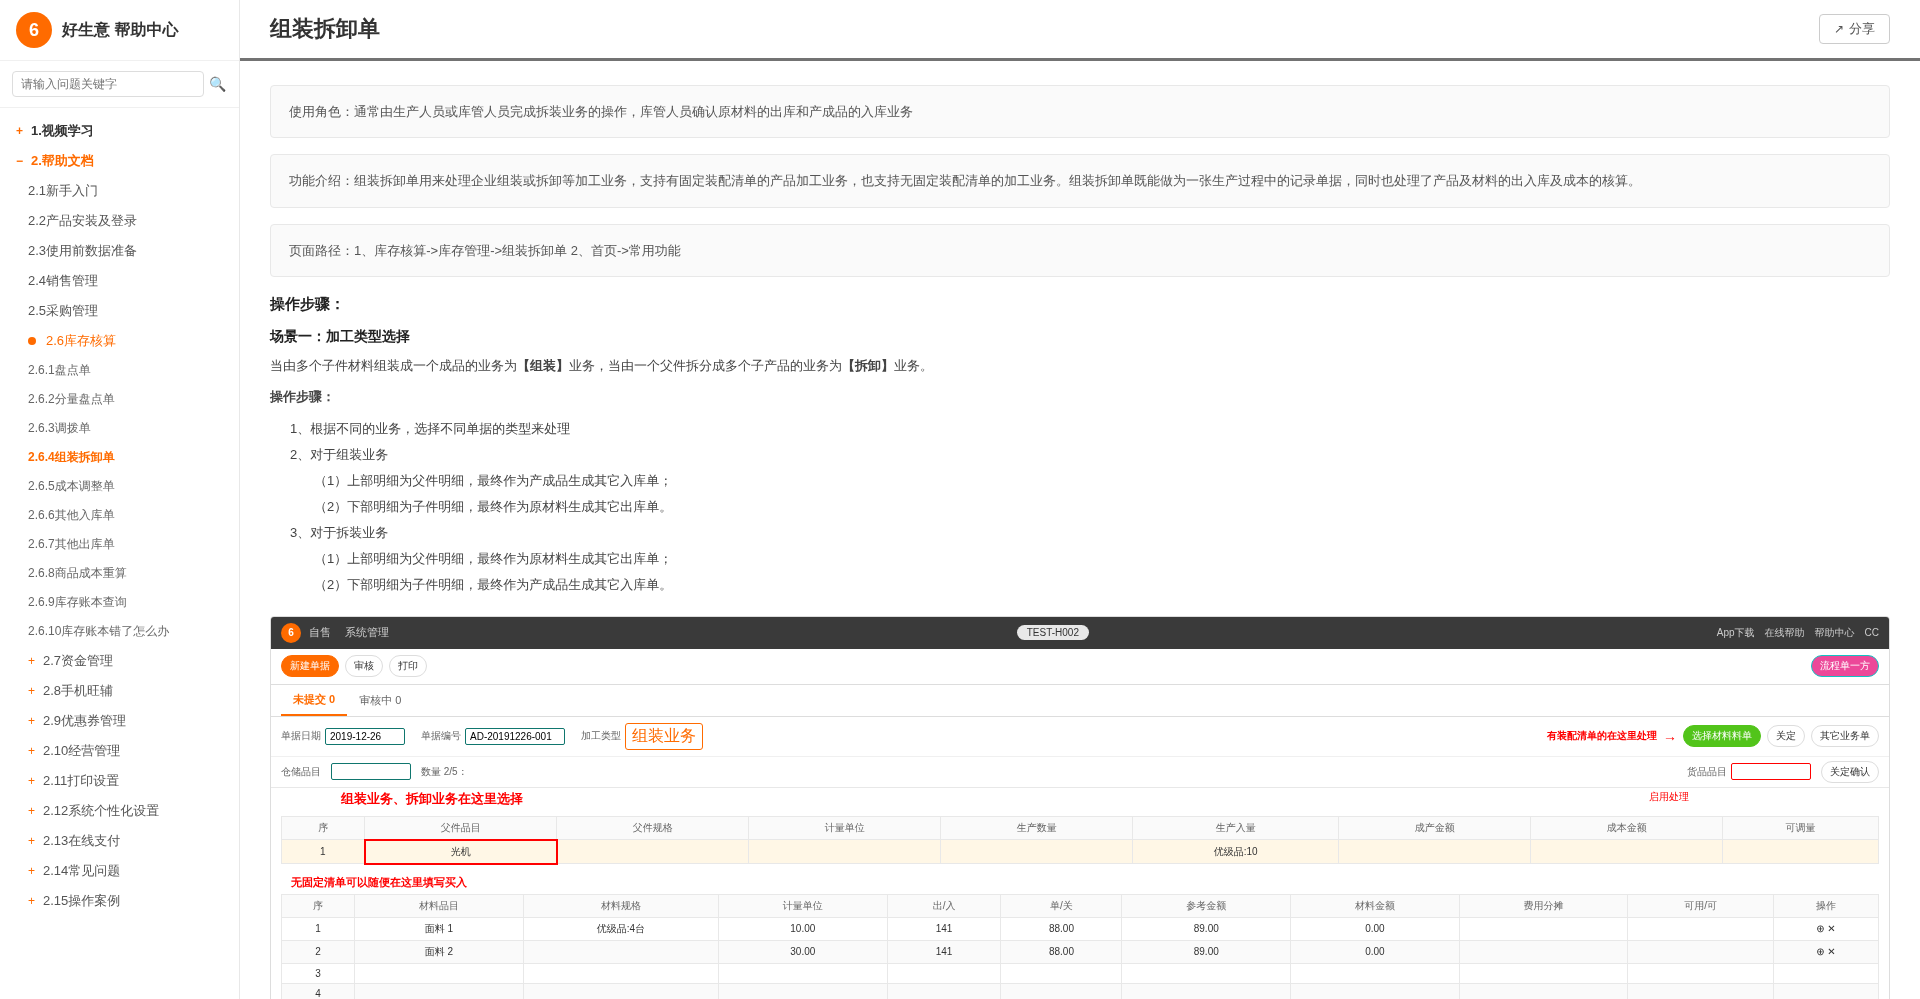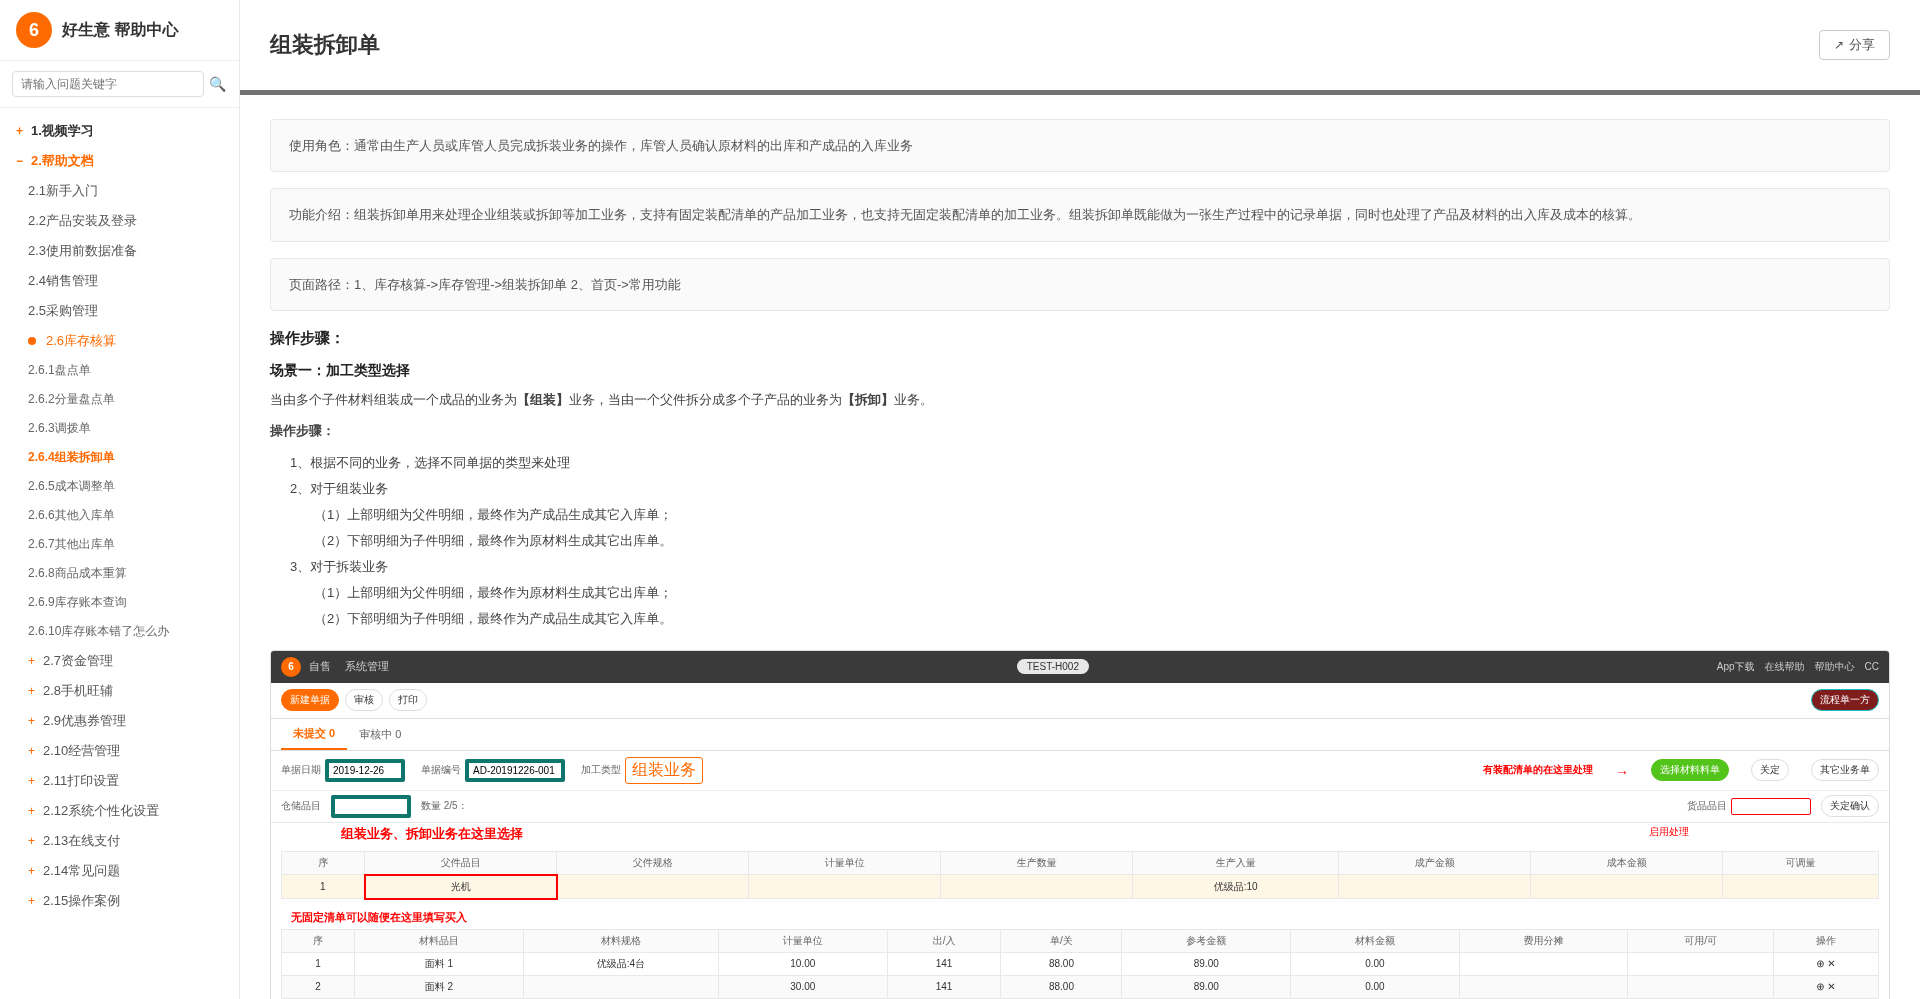--- a/index.html
+++ b/index.html
@@ -90,22 +90,22 @@
 
     
     .main-content {
       flex: 1;
       display: flex;
       flex-direction: column;
       overflow: hidden;
     }
     .main-header {
       background: #fff;
-      border-bottom: 5px solid #737373;
-      padding: 30px 30px;
+      border-bottom: 3px solid #737373;
+      padding: 14px 30px;
       display: flex;
       align-items: flex-end;
       justify-content: space-between;
     }
     .page-title {
       font-size: 22px;
       font-weight: bold;
       color: #333;
     }
     .share-btn {
@@ -190,21 +190,21 @@
       background: #fff;
       height: 36px;
       display: flex;
       align-items: center;
       padding: 0 10px;
       gap: 6px;
       border-bottom: 1px solid #ddd;
     }
     .mock-btn { padding: 3px 8px; border-radius: 11px; font-size: 10px; cursor: pointer; border: 1px solid #ddd; background: #fff; color: #333; }
     .mock-btn.primary { background: #ff6b00; color: #fff; border-color: #ff6b00; }
-    .mock-btn.teal { background: #7f1d1d; color: #fff; border-color: #13c2c2; font-size: 10px; }
+    .mock-btn.teal { background: #ec4899; color: #fff; border-color: #13c2c2; font-size: 10px; }
     .mock-btn.green { background: #52c41a; color: #fff; border-color: #52c41a; }
 
     .mock-tabs {
       background: #fff;
       display: flex;
       align-items: center;
       padding: 0 10px;
       border-bottom: 1px solid #ddd;
       height: 32px;
     }
@@ -214,21 +214,21 @@
     .mock-form-row {
       display: flex;
       padding: 6px 10px;
       gap: 16px;
       align-items: center;
       background: #fff;
       border-bottom: 1px solid #f0f0f0;
     }
     .mock-field { display: flex; align-items: center; gap: 4px; }
     .mock-label { font-size: 10px; color: #666; white-space: nowrap; }
-    .mock-field-input { border: 4px solid #0f766e; border-radius: 2px; padding: 2px 4px; font-size: 10px; width: 80px; }
+    .mock-field-input { border: 1px solid #0f766e; border-radius: 2px; padding: 2px 4px; font-size: 10px; width: 80px; }
 
     .mock-table {
       width: 100%;
       border-collapse: collapse;
       font-size: 10px;
       background: #fff;
     }
     .mock-table th {
       background: #fafafa;
       border: 1px solid #e8e8e8;
@@ -447,21 +447,21 @@
           </div>
           <div class="mock-field">
             <span class="mock-label">单据编号</span>
             <input class="mock-field-input" value="AD-20191226-001" readonly="" style="width: 100px;">
           </div>
           <div class="mock-field">
             <span class="mock-label">加工类型</span>
             <span class="type-selector">组装业务</span>
           </div>
 
-          <div style="flex:1; display:flex; justify-content:flex-end; align-items:center; gap:22px; position:relative;">
+          <div style="flex:1; display:flex; justify-content:flex-end; align-items:center; gap:6px; position:relative;">
             <span style="color:red; font-size:10px; font-weight:bold;">有装配清单的在这里处理</span>
             <span style="color:red; font-size:14px;">→</span>
             <button class="mock-btn green" style="font-size:10px;">选择材料料单</button>
             <button class="mock-btn" style="font-size:10px;">关定</button>
             <button class="mock-btn" style="font-size:10px;">其它业务单</button>
           </div>
         </div>
 
         <div style="background:#fff; padding:4px 10px; display:flex; align-items:center; gap:10px; border-bottom:1px solid #e8e8e8; position:relative;">
           <span style="font-size:10px; color:#666;">仓储品目</span>

